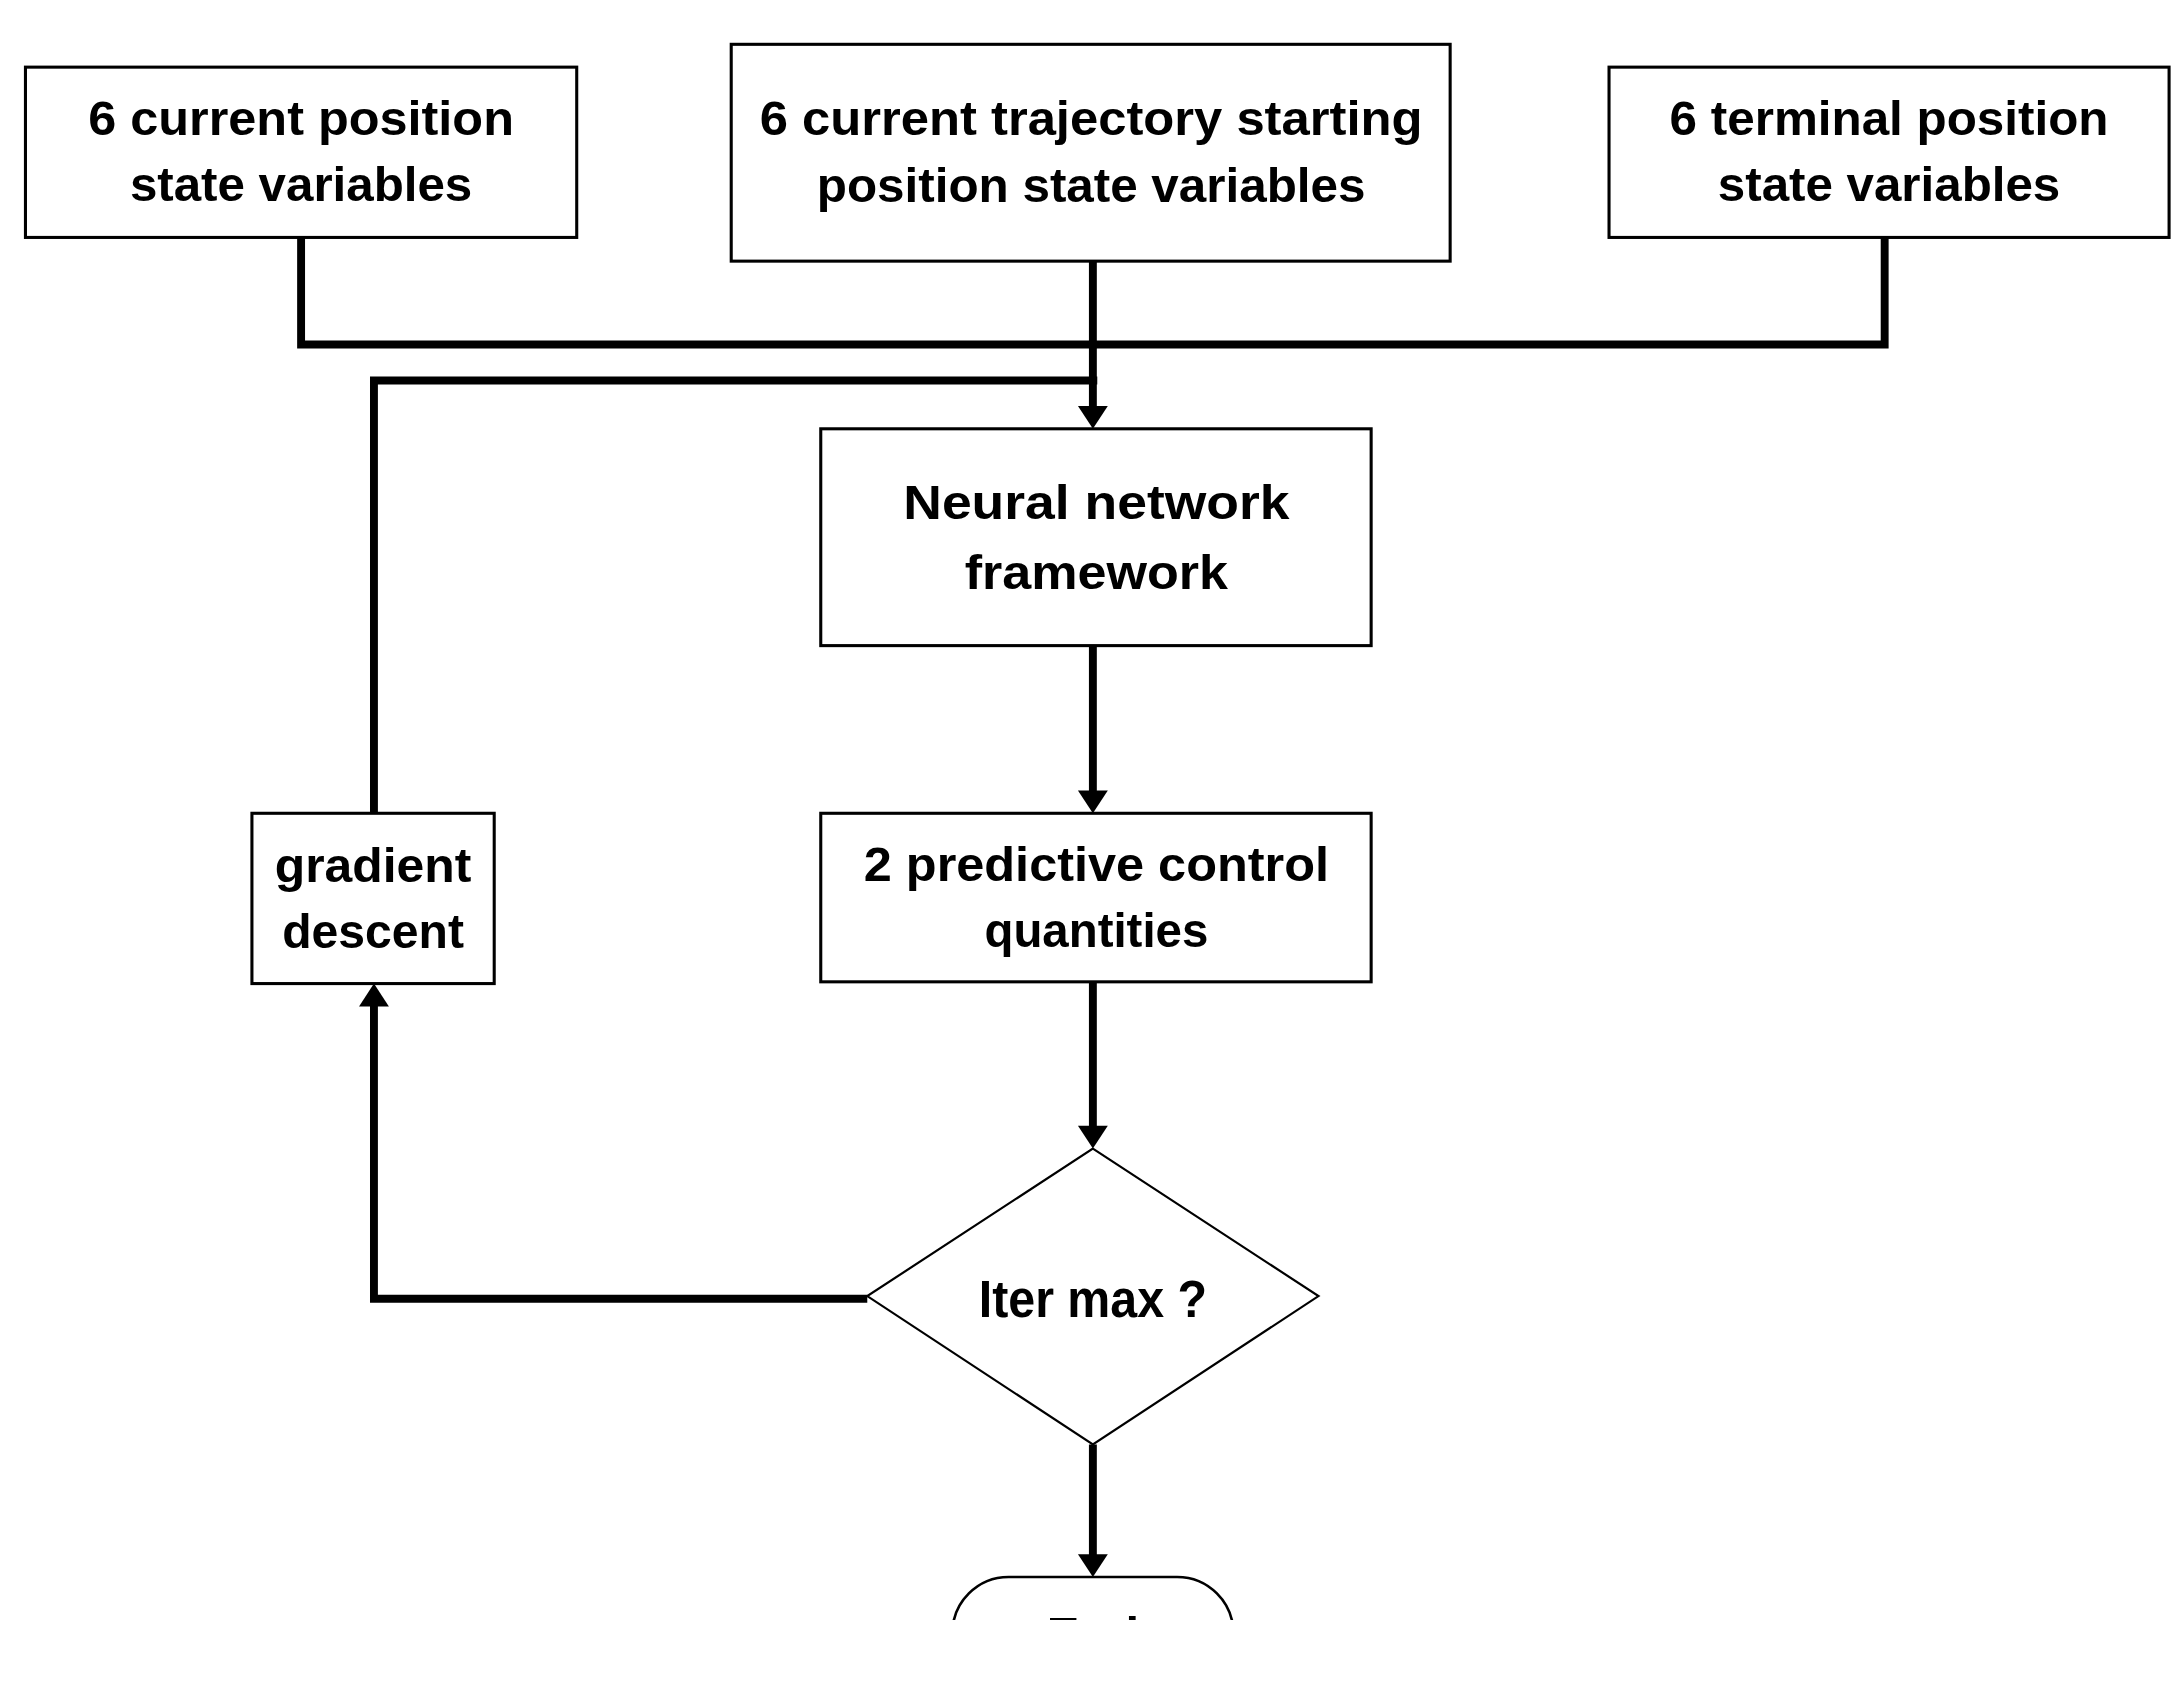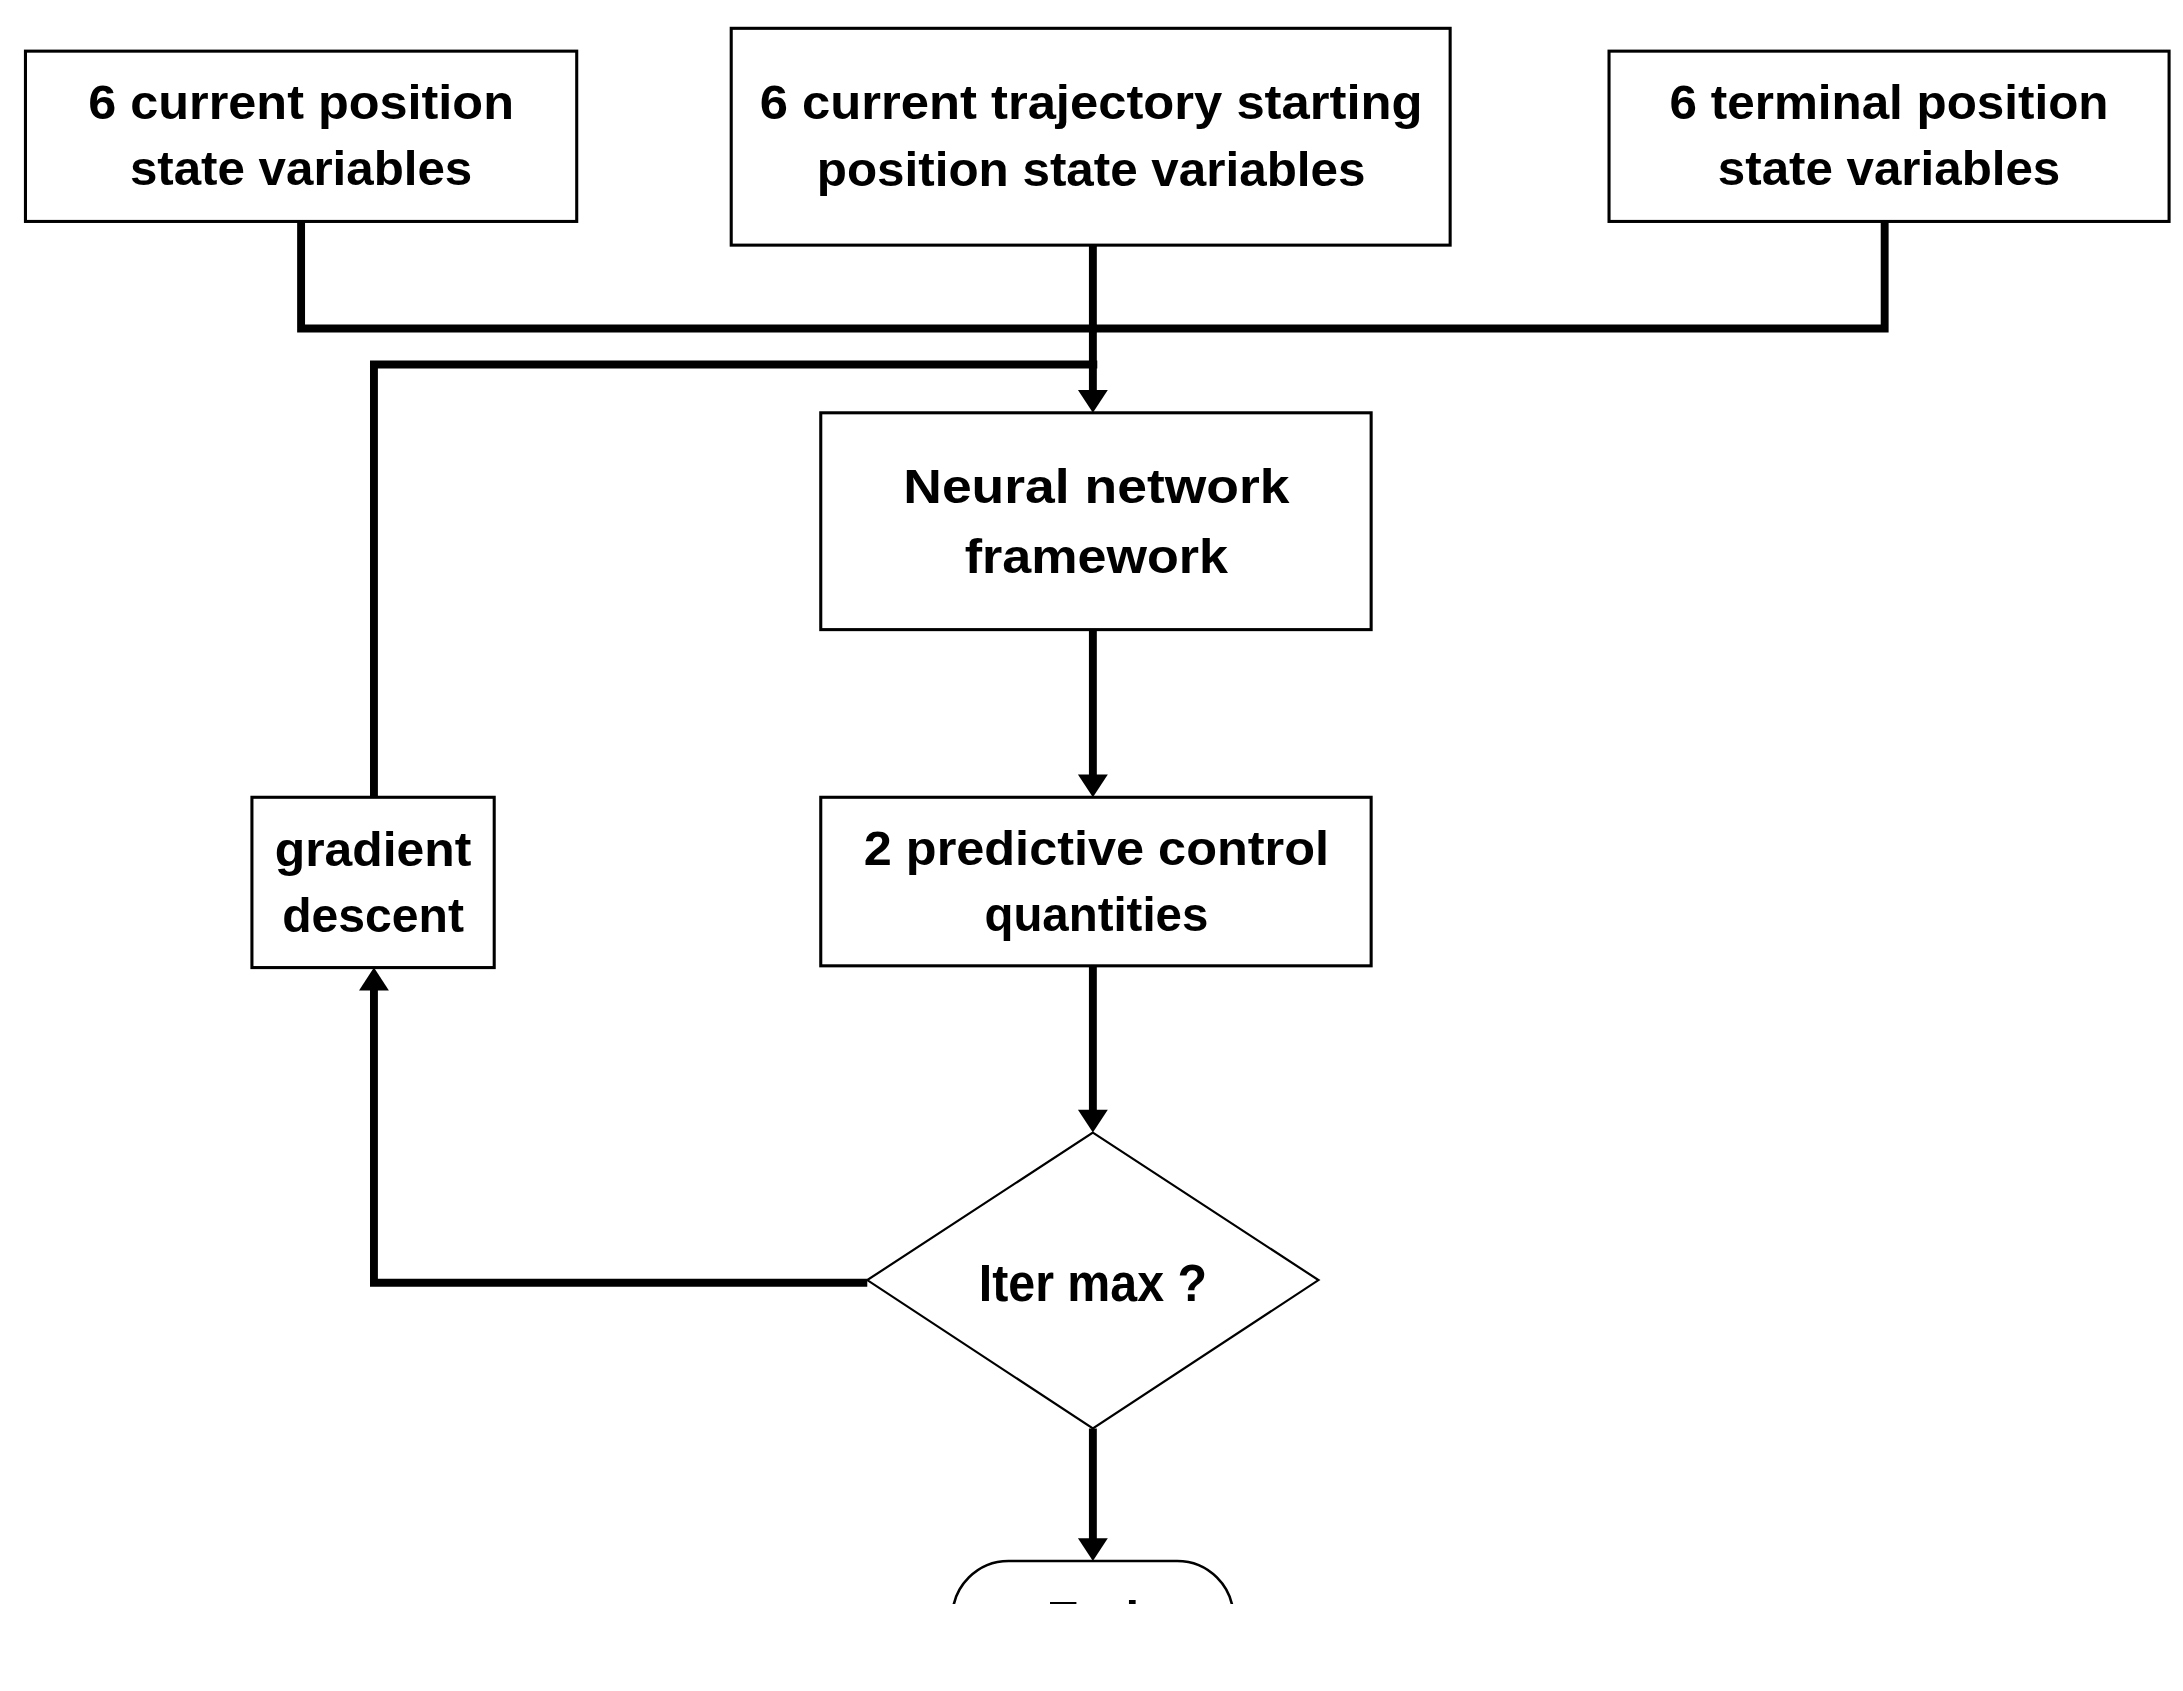--- a/index.html
+++ b/index.html
@@ -5,20 +5,21 @@
   html, body {
     margin: 0;
     padding: 0;
     background: #ffffff;
   }
   .figure-wrap {
     width: 2184px;
     height: 1604px;
     background: #ffffff;
     position: relative;
+    margin-top: 16px;
   }
   svg {
     display: block;
   }
   .connector {
     stroke: #000000;
     stroke-width: 9;
     fill: none;
   }
   .arrowhead {

